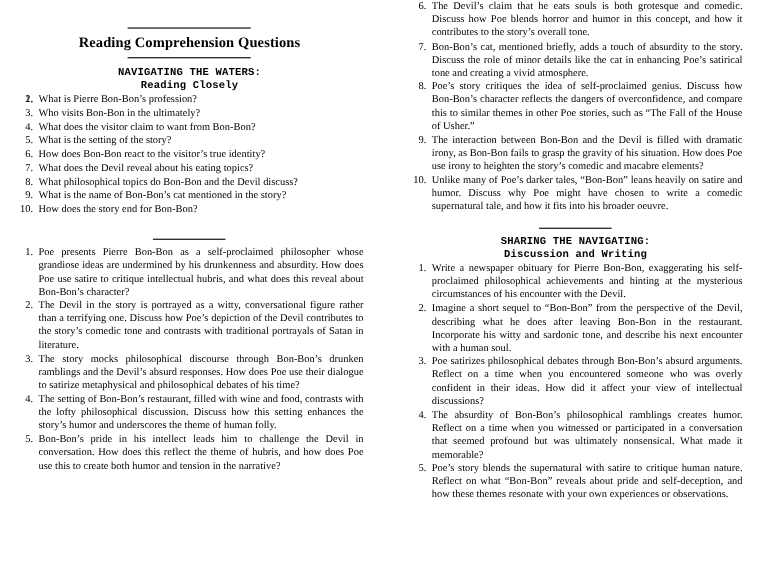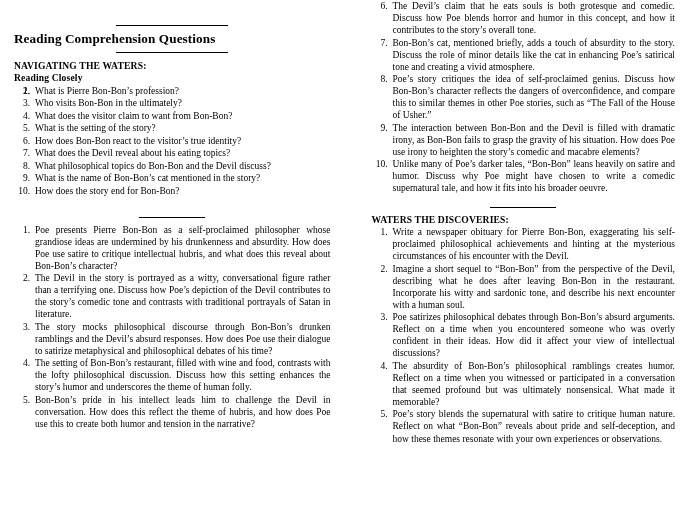--- a/index.html
+++ b/index.html
@@ -33,21 +33,21 @@
   }
   .col-left {
     padding-left: 14px;
     padding-right: 14px;
   }
   .col-right {
     padding-left: 27px;
     padding-right: 14px;
   }
   .doc-title {
-    text-align: left;
+    text-align: center;
     font-size: 13.2px;
     font-weight: bold;
     line-height: 1.15;
     margin: 0;
     padding: 0;
     letter-spacing: 0.1px;
   }
   .title-block {
     margin-top: 25px;
   }
@@ -63,26 +63,27 @@
     border-top: 1.6px solid #000;
     margin: 6px auto 0 auto;
   }
   .rule-section {
     width: 66px;
     height: 0;
     border-top: 1.2px solid #000;
     margin: 0 auto 6px auto;
   }
   .section-head {
-    text-align: left;
+    text-align: center;
     font-weight: bold;
     font-size: 9.6px;
     line-height: 1.25;
     margin: 0;
     letter-spacing: 0.15px;
+    font-family: Liberation Mono, monospace;
   }
   .section-head .sub {
     display: block;
     font-size: 9.6px;
     font-weight: bold;
   }
   ol.qlist {
     list-style: none;
     margin: 0;
     padding: 0;
@@ -196,21 +197,22 @@
           </li>
         <li>
             <span class="num">10.</span>
             <span class="txt">Unlike many of Poe’s darker tales, “Bon-Bon” leans heavily on satire and humor. Discuss why Poe might have chosen to write a comedic supernatural tale, and how it fits into his broader oeuvre.</span>
           </li>
       </ol>
 
       <div class="section-gap-right">
         <div class="rule-section"></div>
         <div class="section-head">
-          <span>WATERS THE DISCOVERIES:</span>
+          <span>SHARING THE NAVIGATING:</span>
+          <span class="sub">Discussion and Writing</span>
         </div>
       </div>
 
       <ol class="qlist justified list-gap-top">
         <li>
             <span class="num">1.</span>
             <span class="txt">Write a newspaper obituary for Pierre Bon-Bon, exaggerating his self-proclaimed philosophical achievements and hinting at the mysterious circumstances of his encounter with the Devil.</span>
           </li>
         <li>
             <span class="num">2.</span>

